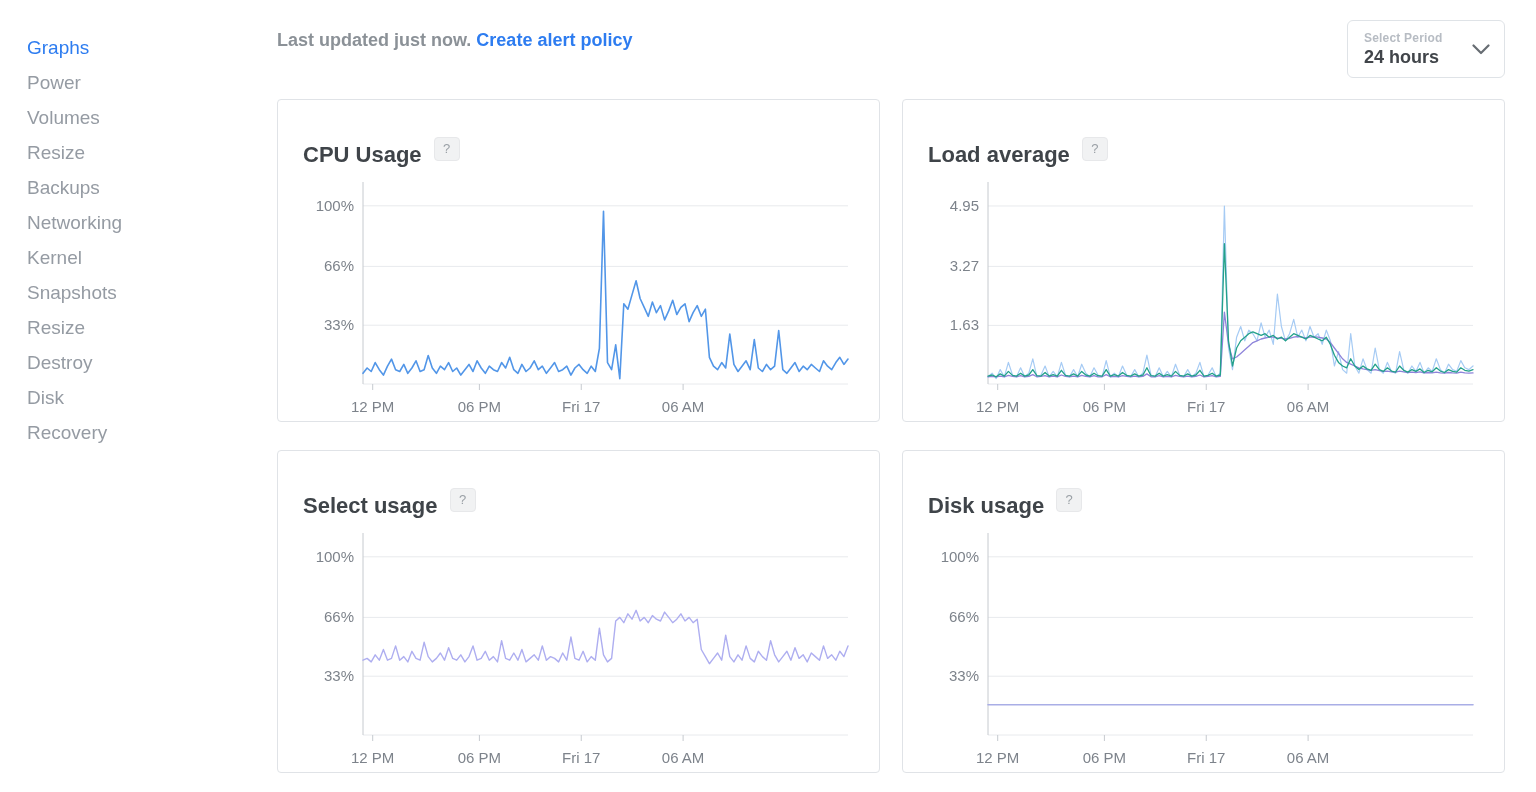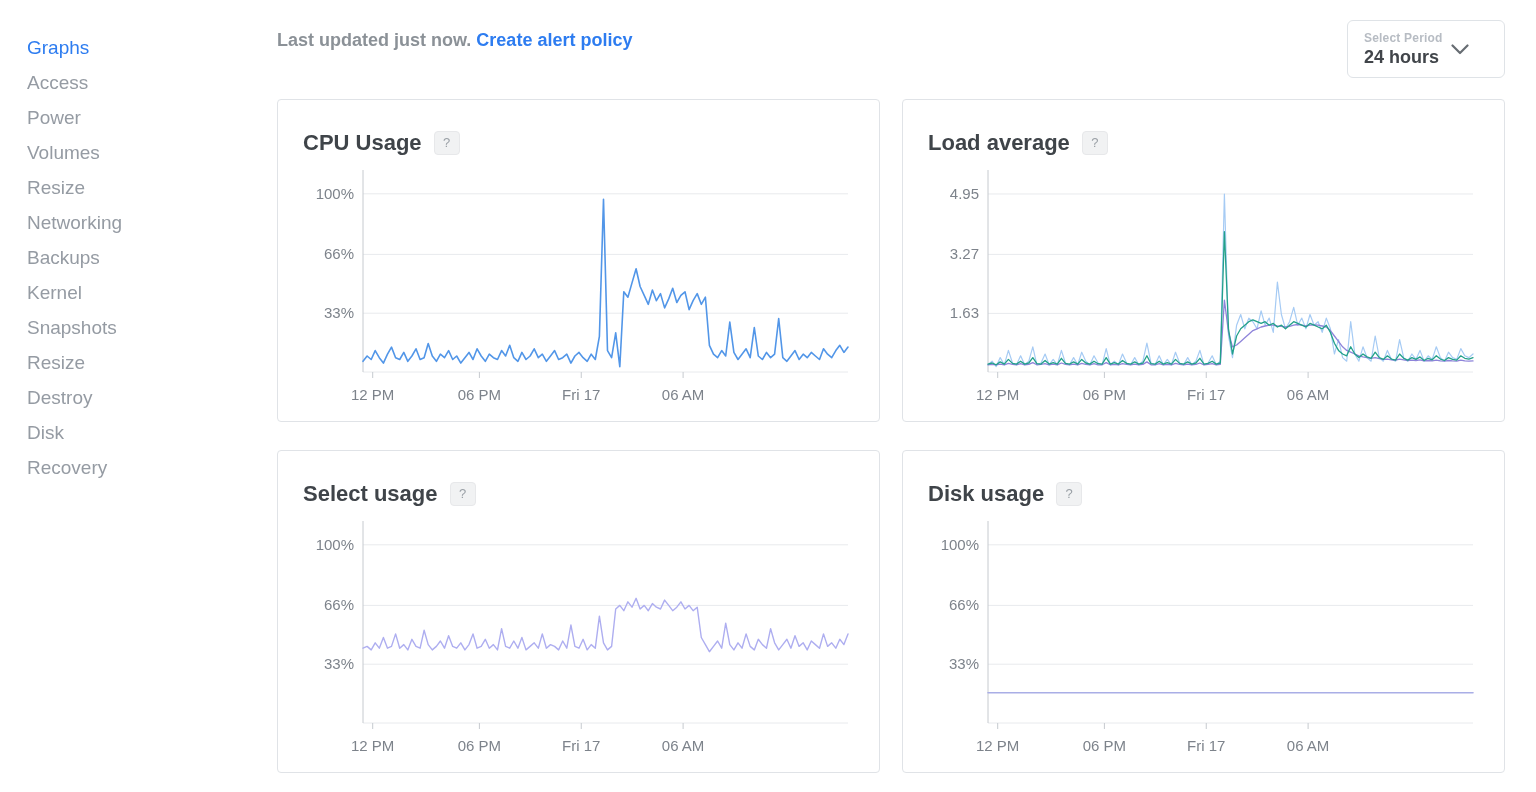--- a/index.html
+++ b/index.html
@@ -13,52 +13,51 @@
   .nav-item { font-size:19px; color:#959ba3; height:35px; line-height:26px; cursor:pointer; }
   .nav-item.active { color:#2d7cf0; }
 
   
   .main { position:absolute; left:277px; top:0; right:31px; }
   .header-row { margin-top:30px; font-size:18px; color:#8b9197;font-weight:bold; }
   .header-row a { color:#2d7cf0; text-decoration:none; cursor:pointer; }
 
   .period-select { position:absolute; right:0; top:20px; width:158px; height:58px;
     border:1px solid #dfe3e7; border-radius:6px; background:#fff; padding:9px 14px 8px 16px;
-    cursor:pointer; display:flex; align-items:center; }
+    cursor:pointer; display:flex; align-items:center; justify-content:space-between; }
   .period-texts { display:flex; flex-direction:column; }
   .period-label { font-size:12px; font-weight:bold; color:#b7bcc3; letter-spacing:.2px; }
   .period-value { font-size:18px; color:#41454a; margin-top:2px;font-weight:bold; }
   .chevron { margin-left:8px; }
 
   
   .cards { position:absolute; left:0; right:0; top:99px;
     display:grid; grid-template-columns:1fr 1fr; grid-column-gap:22px; grid-row-gap:28px; }
   .card { background:#fff; border:1px solid #e0e3e7; border-radius:4px;
     height:323px; padding:30px 25px 0 25px; }
   .card-title-row { display:flex; align-items:center; margin-bottom:10px; }
-  .card-title { font-size:22px; font-weight:bold; color:#3f4449; }
+  .card-title { font-size:22px; font-weight:bold; color:#3f4449;margin-top:12px; }
   .help-badge { margin-left:12px; width:26px; height:24px; background:#f1f2f3;
     border:1px solid #e7e8ea; border-radius:4px; color:#9aa0a6; font-size:13px;
     text-align:center; line-height:22px; cursor:pointer; }
   .chart-box { width:100%; }
   .chart-box svg { display:block; }
 </style>
 </head>
 <body>
 
 <div class="page">
 
   <nav class="sidebar">
       <div class="nav-item active">Graphs</div>
-      <div class="nav-item">Access</div>
       <div class="nav-item">Power</div>
       <div class="nav-item">Volumes</div>
       <div class="nav-item">Resize</div>
+      <div class="nav-item">Backups</div>
       <div class="nav-item">Networking</div>
-      <div class="nav-item">Backups</div>
       <div class="nav-item">Kernel</div>
       <div class="nav-item">Snapshots</div>
       <div class="nav-item">Resize</div>
       <div class="nav-item">Destroy</div>
       <div class="nav-item">Disk</div>
       <div class="nav-item">Recovery</div>
     </nav>
 
   <div class="main">
 

